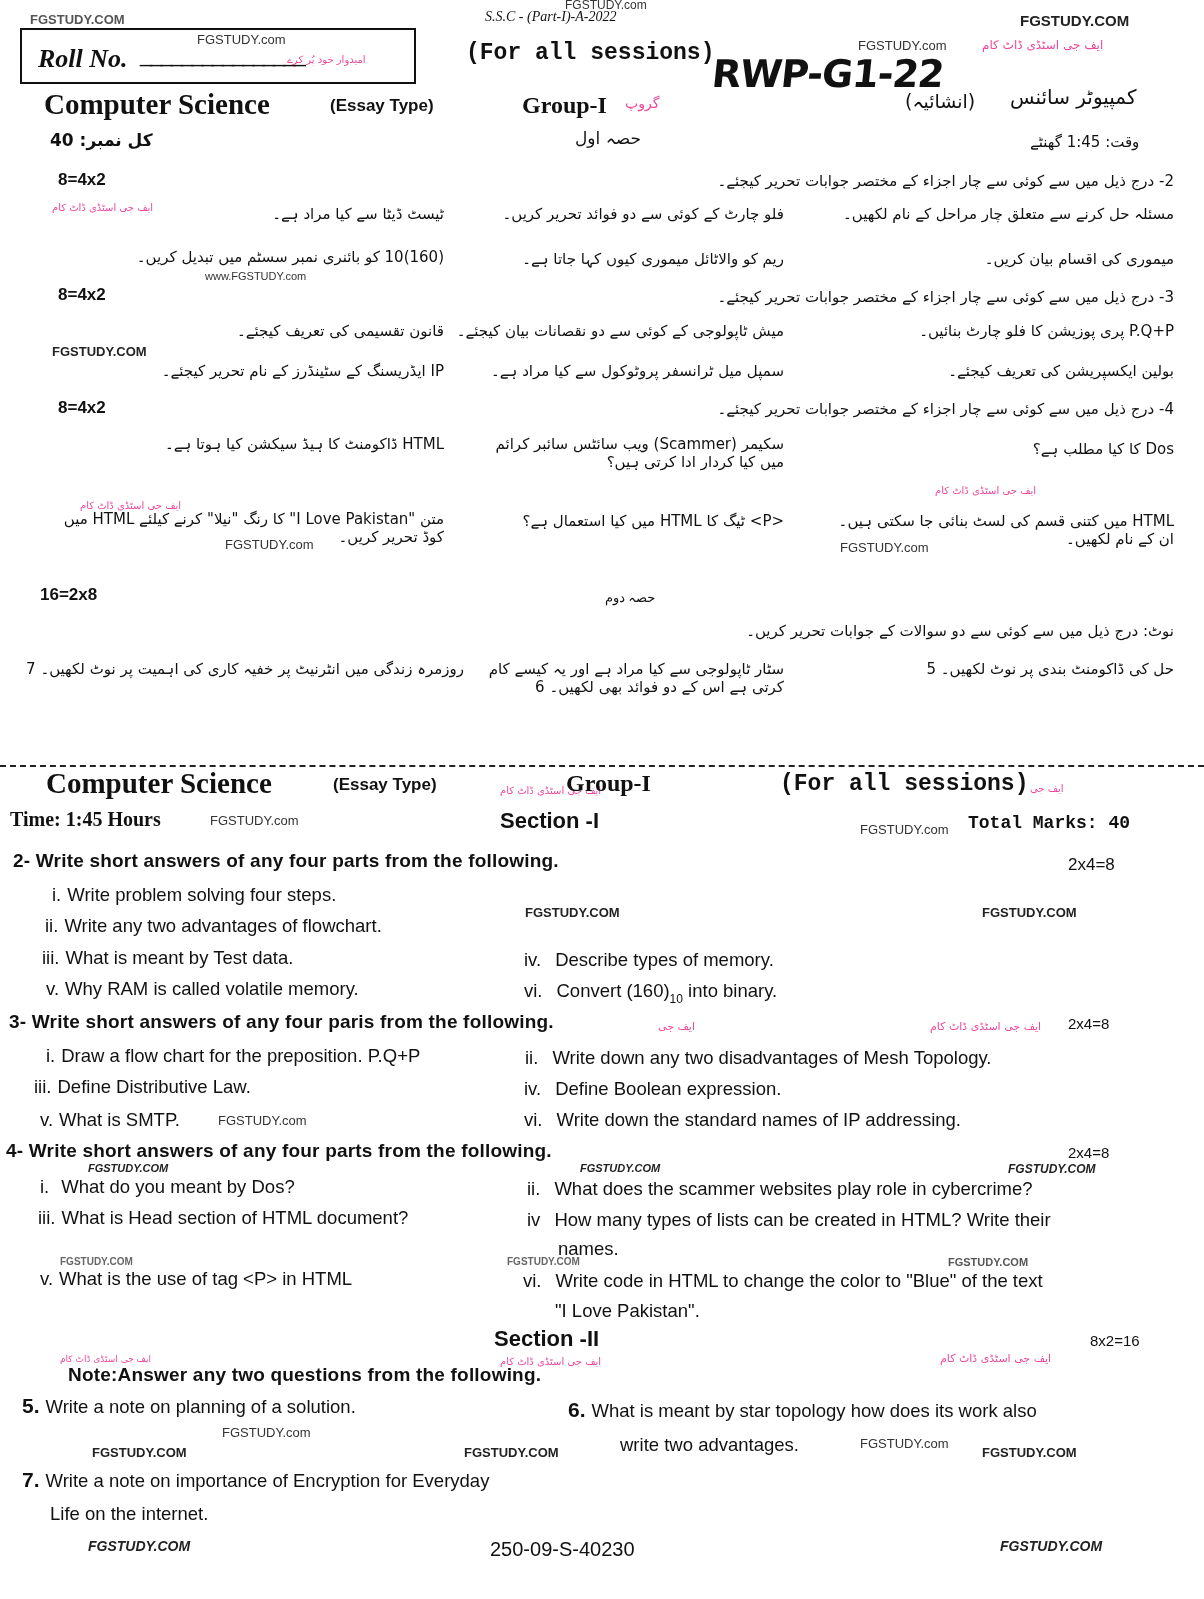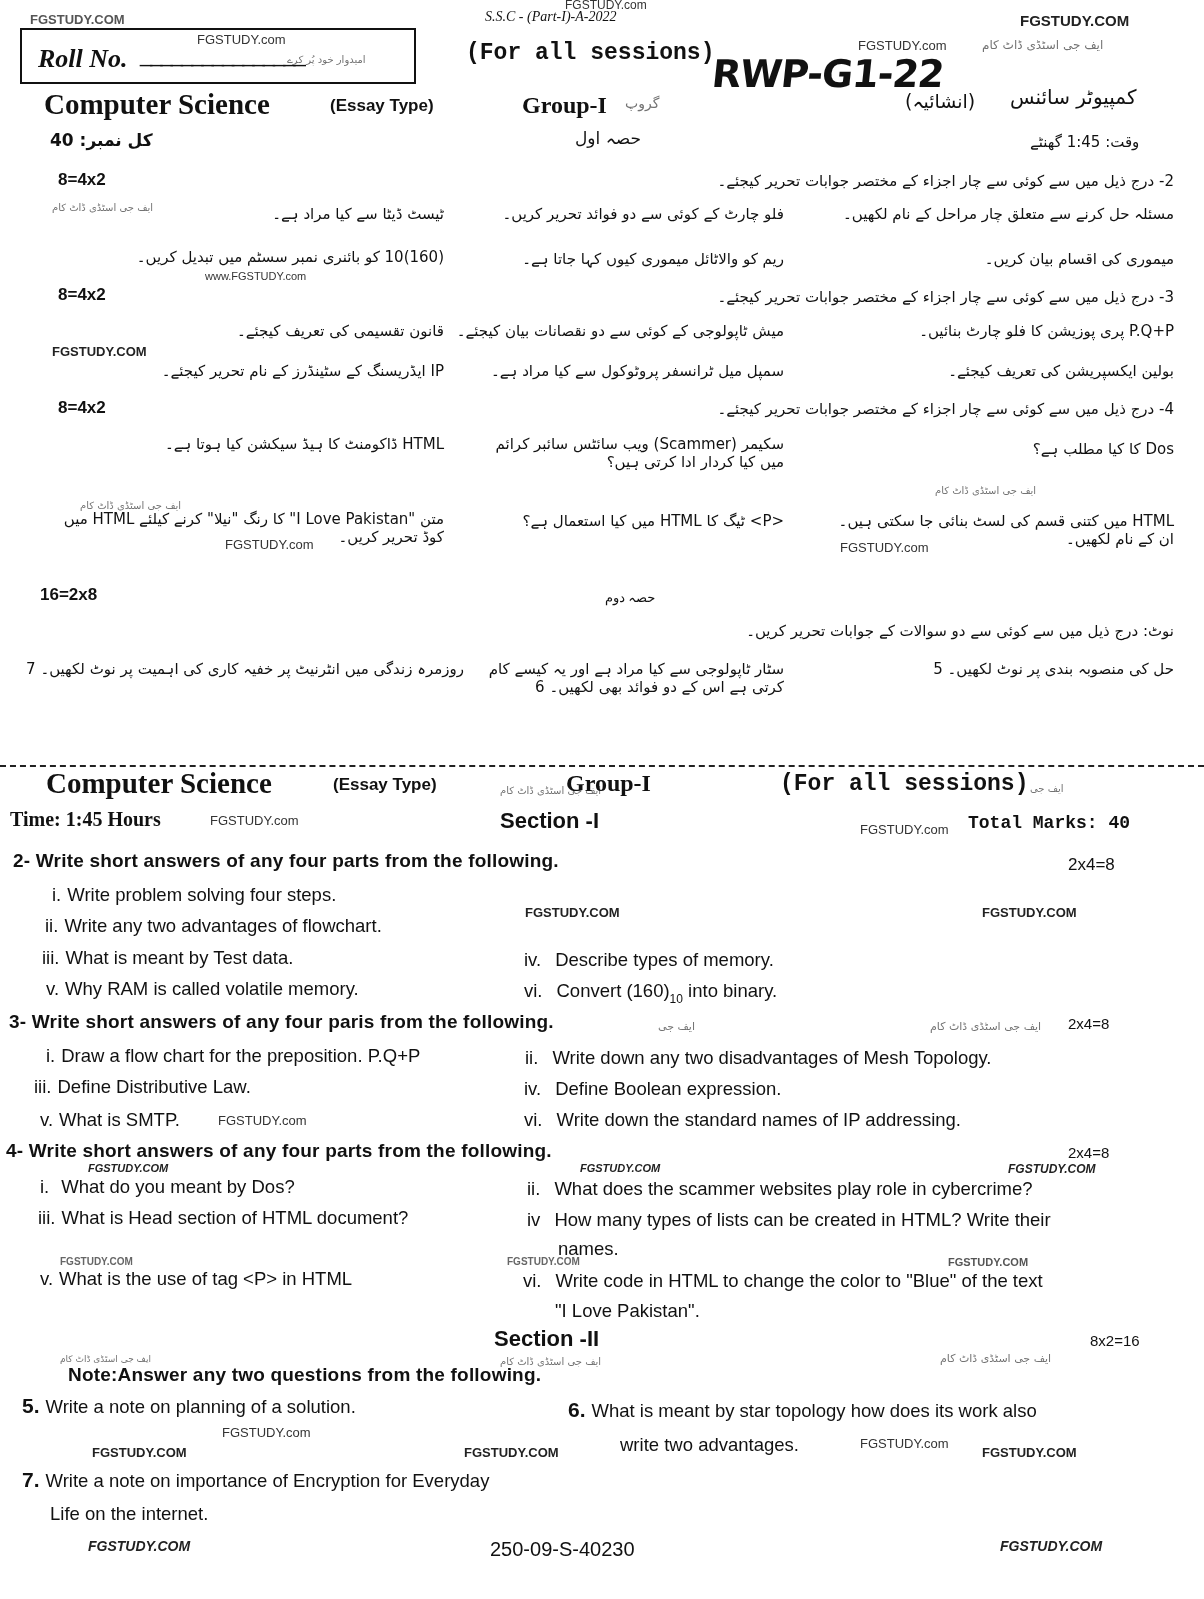--- a/index.html
+++ b/index.html
@@ -3,21 +3,21 @@
 <meta charset="utf-8">
 <style>
   html, body { margin: 0; padding: 0; background: #ffffff; }
   body { width: 1204px; height: 1599px; position: relative; overflow: hidden; color: #111; font-family: "Liberation Sans", sans-serif; }
   .abs { position: absolute; white-space: nowrap; }
   .serif { font-family: "Liberation Serif", serif; }
   .wm-bold { font-weight: bold; font-size: 13px; color: #222; }
   .wm-thin { font-size: 13px; color: #333; }
   .wm-ital { font-weight: bold; font-style: italic; font-size: 13px; color: #222; }
   .urdu { direction: rtl; font-family: "DejaVu Sans", sans-serif; font-size: 15px; color: #111; }
-  .urdu-small { direction: rtl; font-family: "DejaVu Sans", sans-serif; font-size: 10px; color: #737373; }
+  .urdu-small { direction: rtl; font-family: "DejaVu Sans", sans-serif; font-size: 10px; color: #ec4899; }
   .marks { font-weight: bold; font-size: 17px; }
   .q-head { font-weight: bold; font-size: 19px; letter-spacing: 0.2px; }
   .part { font-size: 18.5px; color: #111; }
   .part .num { display: inline-block; min-width: 0; margin-right: 6px; }
   .rollbox { border: 2px solid #111; border-style: solid; }
   .dash-line { border-top: 2px dashed #222; }
   .sub { font-size: 12px; position: relative; top: 6px; }
   .title-big { font-family: "Liberation Serif", serif; font-weight: bold; font-size: 29px; }
   .title-small { font-weight: bold; font-size: 17px; }
   .group { font-family: "Liberation Serif", serif; font-weight: bold; font-size: 24px; }
@@ -85,21 +85,21 @@
 <div class="abs urdu-small" style="left:80px;top:500px;">ایف جی اسٹڈی ڈاٹ کام</div>
 <div class="abs urdu" style="right:30px;top:512px;width:340px;white-space:normal;"><span>HTML میں کتنی قسم کی لسٹ بنائی جا سکتی ہیں۔ ان کے نام لکھیں۔</span></div>
 <div class="abs urdu" style="right:420px;top:512px;"><span>&lt;P&gt; ٹیگ کا HTML میں کیا استعمال ہے؟</span></div>
 <div class="abs urdu" style="right:760px;top:510px;width:400px;white-space:normal;"><span>متن "I Love Pakistan" کا رنگ "نیلا" کرنے کیلئے HTML میں کوڈ تحریر کریں۔</span></div>
 <div class="abs wm-thin" style="left:225px;top:537px;">FGSTUDY.com</div>
 <div class="abs wm-thin" style="left:840px;top:540px;">FGSTUDY.com</div>
 
 <div class="abs marks" style="left:40px;top:585px;">16=2x8</div>
 <div class="abs urdu" style="left:605px;top:590px;font-size:13px;font-family:Liberation Serif, serif;">حصہ دوم</div>
 <div class="abs urdu" style="right:30px;top:622px;">نوٹ: درج ذیل میں سے کوئی سے دو سوالات کے جوابات تحریر کریں۔</div>
-<div class="abs urdu" style="right:30px;top:660px;"><span>حل کی منصوبہ بندی پر نوٹ لکھیں۔</span> <span>5</span></div>
+<div class="abs urdu" style="right:30px;top:660px;"><span>حل کی ڈاکومنٹ بندی پر نوٹ لکھیں۔</span> <span>5</span></div>
 <div class="abs urdu" style="right:420px;top:660px;width:320px;white-space:normal;"><span>سٹار ٹاپولوجی سے کیا مراد ہے اور یہ کیسے کام کرتی ہے اس کے دو فوائد بھی لکھیں۔</span> <span>6</span></div>
 <div class="abs urdu" style="right:740px;top:660px;"><span>روزمرہ زندگی میں انٹرنیٹ پر خفیہ کاری کی اہمیت پر نوٹ لکھیں۔</span> <span>7</span></div>
 
 <div class="abs dash-line" style="left:0;top:765px;width:1204px;"></div>
 
 <div class="abs title-big" style="left:46px;top:767px;">Computer Science</div>
 <div class="abs title-small" style="left:333px;top:775px;">(Essay Type)</div>
 <div class="abs urdu-small" style="left:500px;top:785px;">ایف جی اسٹڈی ڈاٹ کام</div>
 <div class="abs group" style="left:566px;top:770px;">Group-I</div>
 <div class="abs sessions" style="left:780px;top:771px;">(For all sessions)</div>

